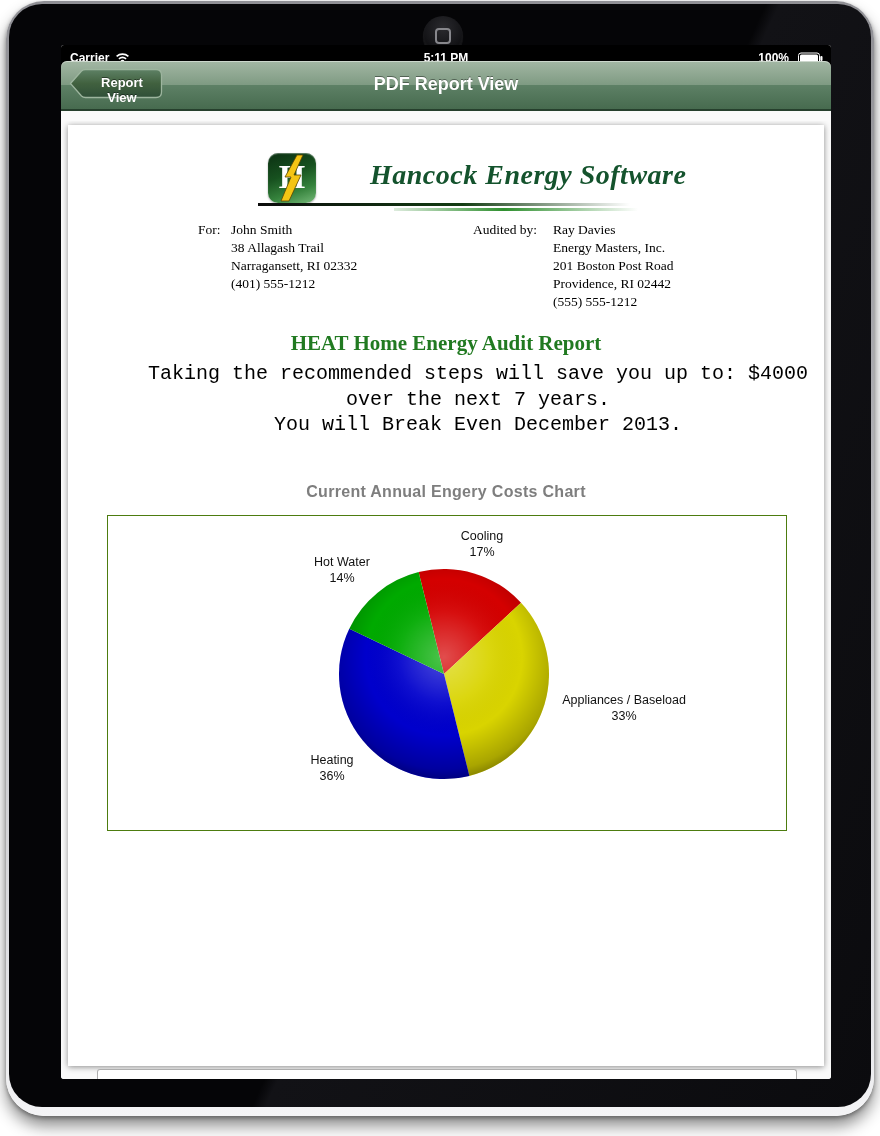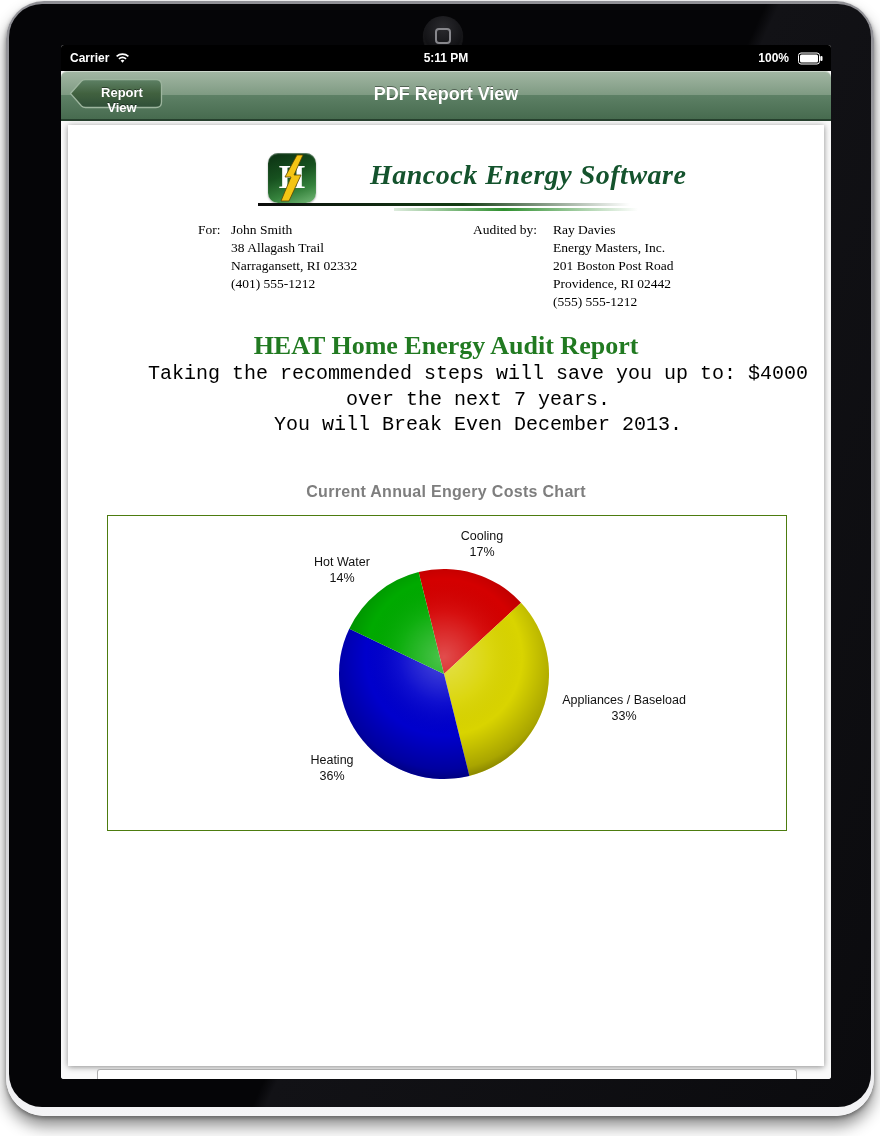--- a/index.html
+++ b/index.html
@@ -19,21 +19,21 @@
 
   
   .screen{position:absolute;left:52px;top:41px;width:770px;height:1034px;background:#fafafa;overflow:hidden;border-radius:3px;}
 
   .statusbar{position:absolute;left:0;top:0;width:100%;height:26px;background:#000;color:#fff;
     font-size:12px;font-weight:bold;}
   .sb-left{position:absolute;left:9px;top:6px;display:flex;align-items:center;gap:5px;}
   .sb-time{position:absolute;left:0;width:100%;top:6px;text-align:center;}
   .sb-right{position:absolute;right:8px;top:6px;display:flex;align-items:center;gap:9px;}
 
-  .navbar{position:absolute;left:0;top:26px;width:100%;height:48px;
+  .navbar{position:absolute;left:0;top:16px;width:100%;height:48px;
     background:linear-gradient(180deg,#a3b7a4 0%,#7f9b83 49%,#5d8065 51%,#476b4f 100%);
     border-bottom:2px solid #26402d;border-radius:6px 6px 0 0;
     box-shadow:inset 0 1px 0 rgba(255,255,255,.45);}
   .nav-title{position:absolute;left:0;width:100%;top:13px;text-align:center;color:#fff;font-size:18px;font-weight:bold;
     text-shadow:0 -1px 0 rgba(0,0,0,.4);}
   .back-btn{position:absolute;left:8px;top:7px;width:94px;height:31px;}
   .back-btn svg{position:absolute;left:0;top:0;}
   .back-label{position:absolute;left:16px;right:4px;top:7px;text-align:center;color:#fff;font-size:13px;font-weight:bold;
     text-shadow:0 -1px 0 rgba(0,0,0,.45);}
 
@@ -61,21 +61,21 @@
 
   
   .addr{position:absolute;font-family:"Liberation Serif",serif;font-size:13.5px;line-height:18px;color:#000;}
   .addr-for-label{left:130px;top:96px;}
   .addr-for-lines{left:163px;top:96px;}
   .addr-aud-label{left:405px;top:96px;}
   .addr-aud-lines{left:485px;top:96px;}
 
   
   .headline{position:absolute;left:0;top:206px;width:100%;text-align:center;
-    font-family:"Liberation Serif",serif;font-weight:bold;font-size:26px;color:#217a21;}
+    font-family:"Liberation Serif",serif;font-weight:bold;font-size:21px;color:#217a21;}
   .summary{position:absolute;left:0;top:236px;width:100%;text-align:center;
     font-family:Liberation Mono, monospace;font-size:20px;line-height:25.5px;color:#000;margin-left:32px;}
 
   
   .chart-title{position:absolute;left:0;top:358px;width:100%;text-align:center;
     font-size:16px;font-weight:bold;color:#7e7e7e;letter-spacing:.3px;}
   .chart-box{position:absolute;left:39px;top:390px;width:678px;height:314px;border:1px solid #4d7c0f;background:#fff;}
   .chart-box svg{position:absolute;left:0;top:0;}
   .pie-label{position:absolute;transform:translateX(-50%);text-align:center;
     font-size:12.5px;line-height:16px;color:#111;white-space:nowrap;}

